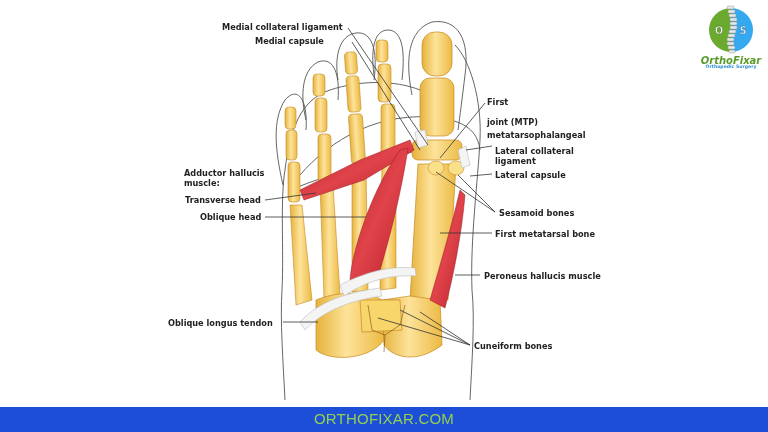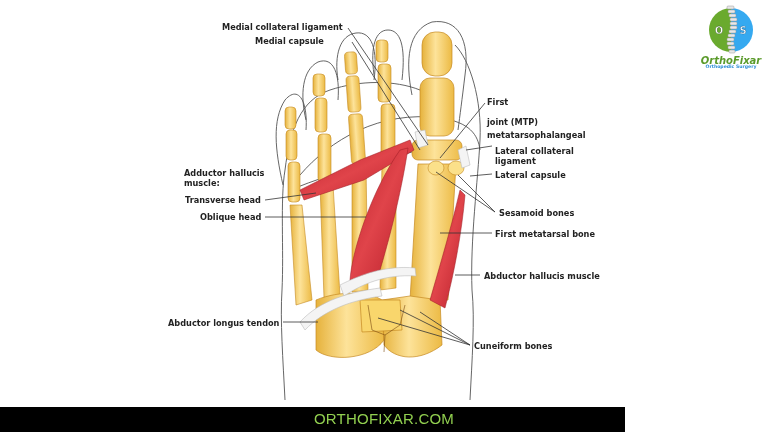--- a/index.html
+++ b/index.html
@@ -22,22 +22,22 @@
       position: absolute; left: 0; top: 51px; width: 62px; text-align: center;
       font-family: "DejaVu Sans", sans-serif; font-style: italic; font-weight: bold;
       font-size: 10px; color: #5a9a2a;
     }
     .logo-sub {
       position: absolute; left: 0; top: 60px; width: 62px; text-align: center;
       font-family: "DejaVu Sans", sans-serif; font-weight: bold;
       font-size: 4.6px; color: #2f8fd6;
     }
     .footer {
-      position: absolute; left: 0; top: 407px; width: 625px; height: 25px;
-      background: #000000;
+      position: absolute; left: 0; top: 407px; width: 768px; height: 25px;
+      background: #1d4ed8;
     }
     .footer-notch {
       position: absolute; left: 155px; top: 405px; width: 455px; height: 3px;
       background: #ffffff; border-bottom: 1px solid #c9d6ef;
     }
     .footer-text {
       position: absolute; left: 0; top: 3px; width: 768px; text-align: center;
       font-family: "Liberation Sans", sans-serif; font-size: 15px; letter-spacing: 0.2px;
       color: #92d050;
     }
@@ -167,23 +167,23 @@
 
     <div>
       <div class="label" style="left:184px; top:168px;">Adductor hallucis</div>
       <div class="label" style="left:184px; top:178px;">muscle:</div>
     </div>
     <div class="label" style="left:185px; top:195px;">Transverse head</div>
     <div class="label" style="left:200px; top:212px;">Oblique head</div>
 
     <div class="label" style="left:499px; top:208px;">Sesamoid bones</div>
     <div class="label" style="left:495px; top:229px;">First metatarsal bone</div>
-    <div class="label" style="left:484px; top:271px;">Abductor hallucis muscle</div>
-
-    <div class="label" style="left:168px; top:318px;">Abductor longus tendon</div>
+    <div class="label" style="left:484px; top:271px;">Peroneus hallucis muscle</div>
+
+    <div class="label" style="left:168px; top:318px;">Oblique longus tendon</div>
     <div class="label" style="left:474px; top:341px;">Cuneiform bones</div>
   </div>
 
   <div class="logo">
     <svg width="62" height="52" viewBox="0 0 62 52">
       <path d="M31 4 A22 22 0 0 0 31 48 Z" fill="#6aaa2e"></path>
       <path d="M31 4 A22 22 0 0 1 31 48 Z" fill="#35a9f0"></path>
       <g fill="#e8e8e8" stroke="#9a9a9a" stroke-width="0.5">
         <rect x="27" y="2" width="7" height="3" rx="1"></rect>
         <rect x="28" y="6" width="7" height="3" rx="1"></rect>

